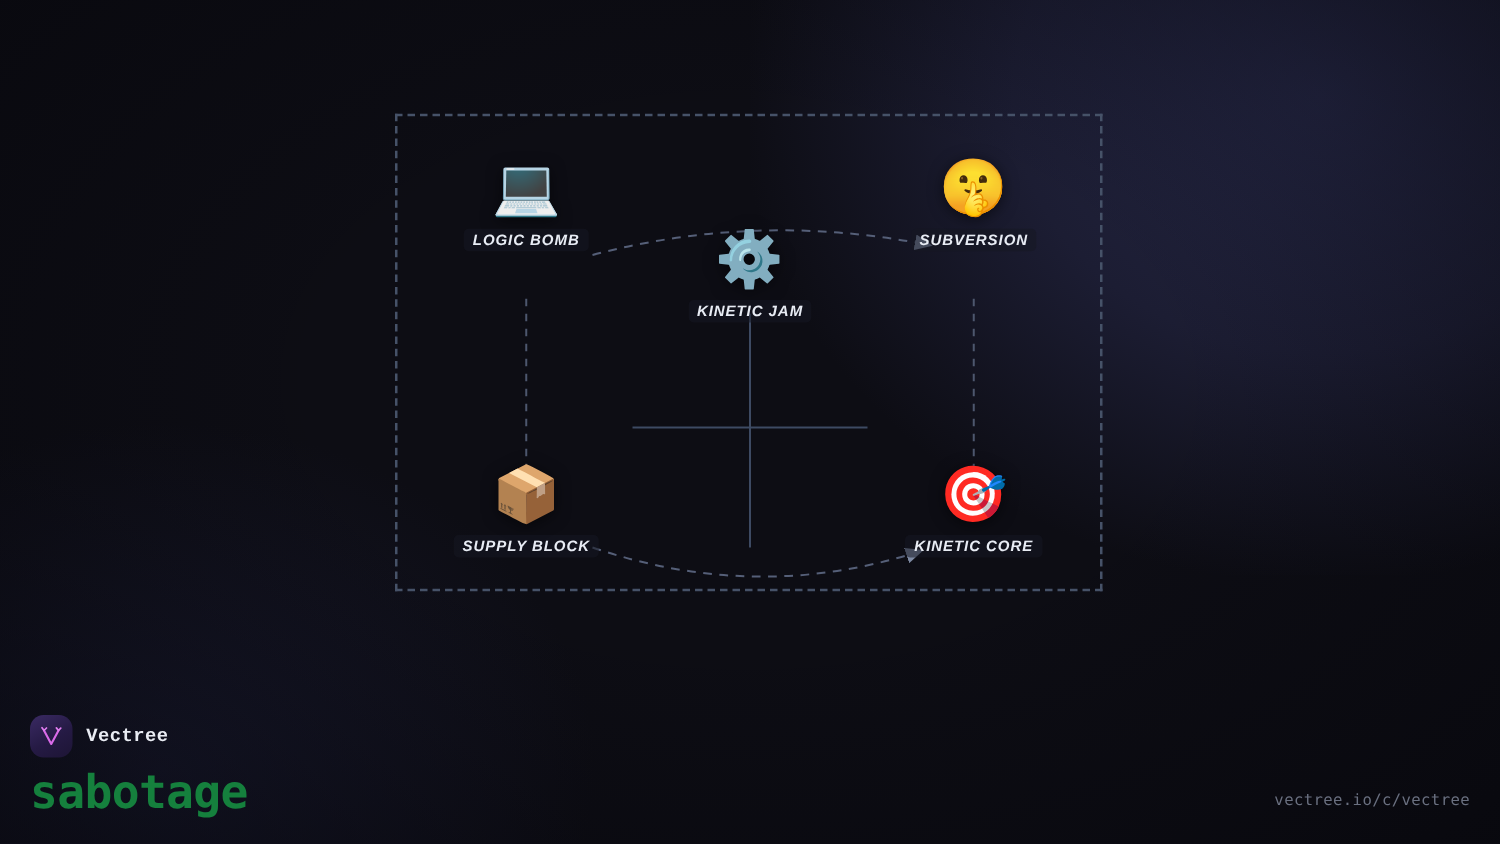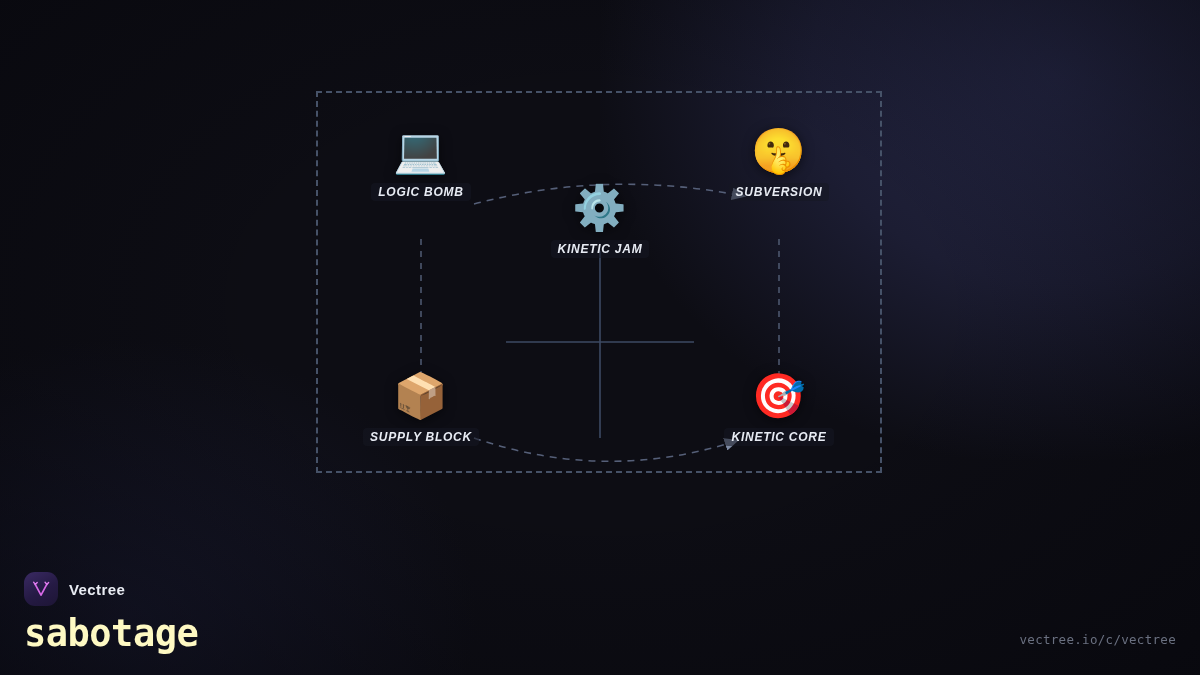--- a/index.html
+++ b/index.html
@@ -127,32 +127,32 @@
     width: 34px;
     height: 34px;
     border-radius: 11px;
     background: linear-gradient(150deg, #3a2a63 0%, #251a44 55%, #1d1535 100%);
     display: flex;
     align-items: center;
     justify-content: center;
     flex: 0 0 auto;
   }
   #brand-name {
-    font-family: Liberation Sans, sans-serif;
+    font-family: Liberation Mono, monospace;
     font-size: 15px;
     font-weight: bold;
     color: #e9ecf3;
     letter-spacing: 0.4px;
   }
   #page-title {
     margin-top: 9px;
     font-family: "DejaVu Sans Mono", "Liberation Mono", monospace;
     font-size: 37px;
     font-weight: bold;
-    color: #fef9c3;
+    color: #15803d;
     letter-spacing: -0.5px;
     line-height: 1;
   }
   #footer-url {
     position: absolute;
     right: 24px;
     bottom: 28px;
     font-family: "DejaVu Sans Mono", "Liberation Mono", monospace;
     font-size: 12.5px;
     color: #6a7080;

